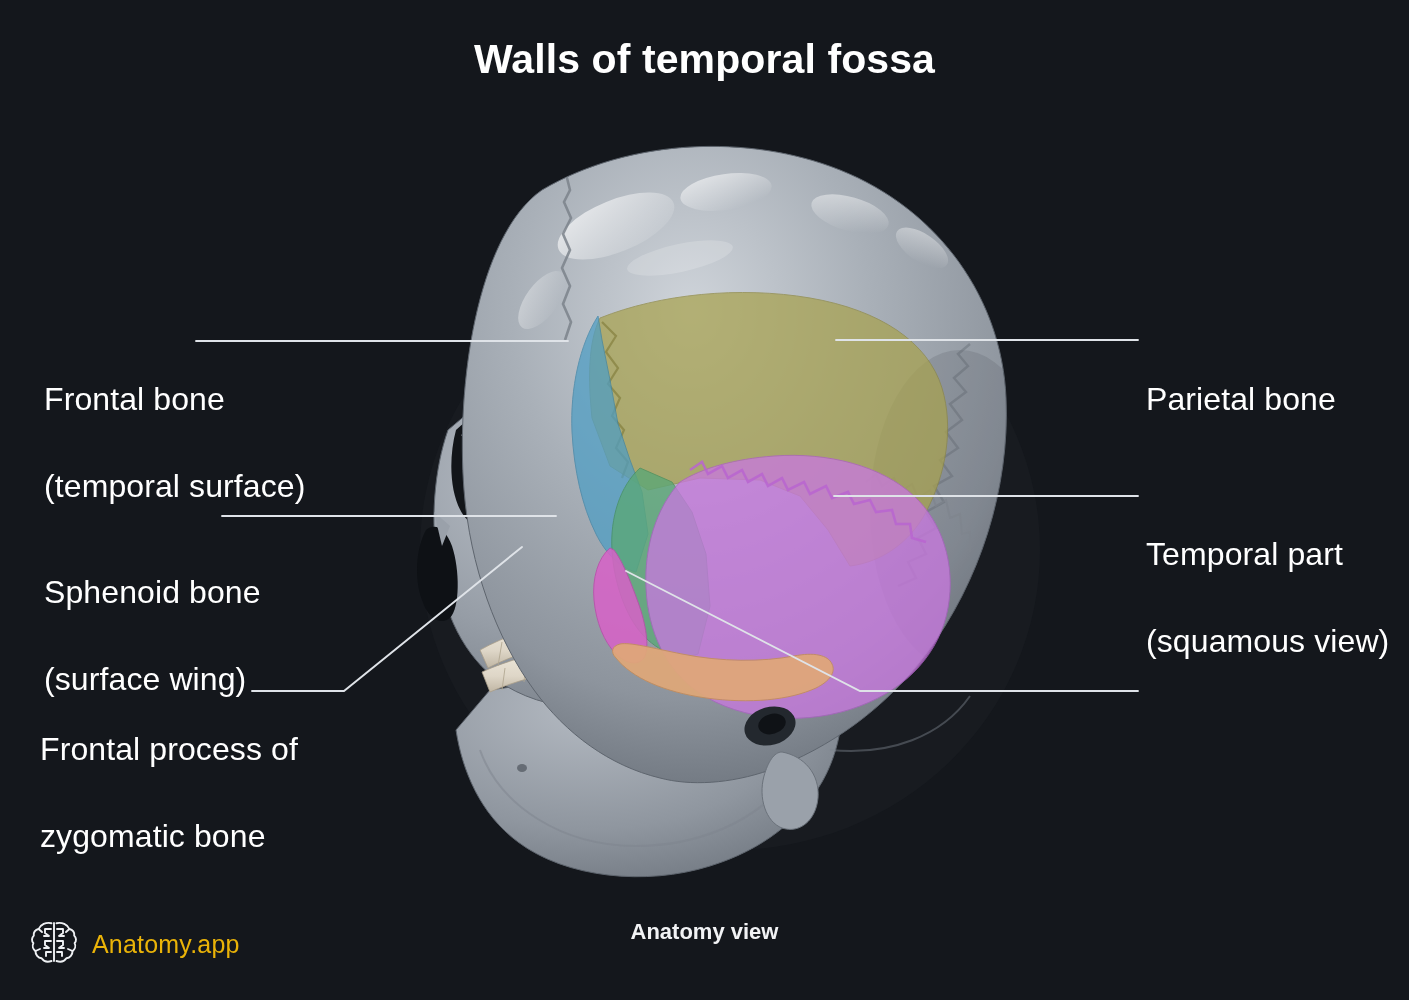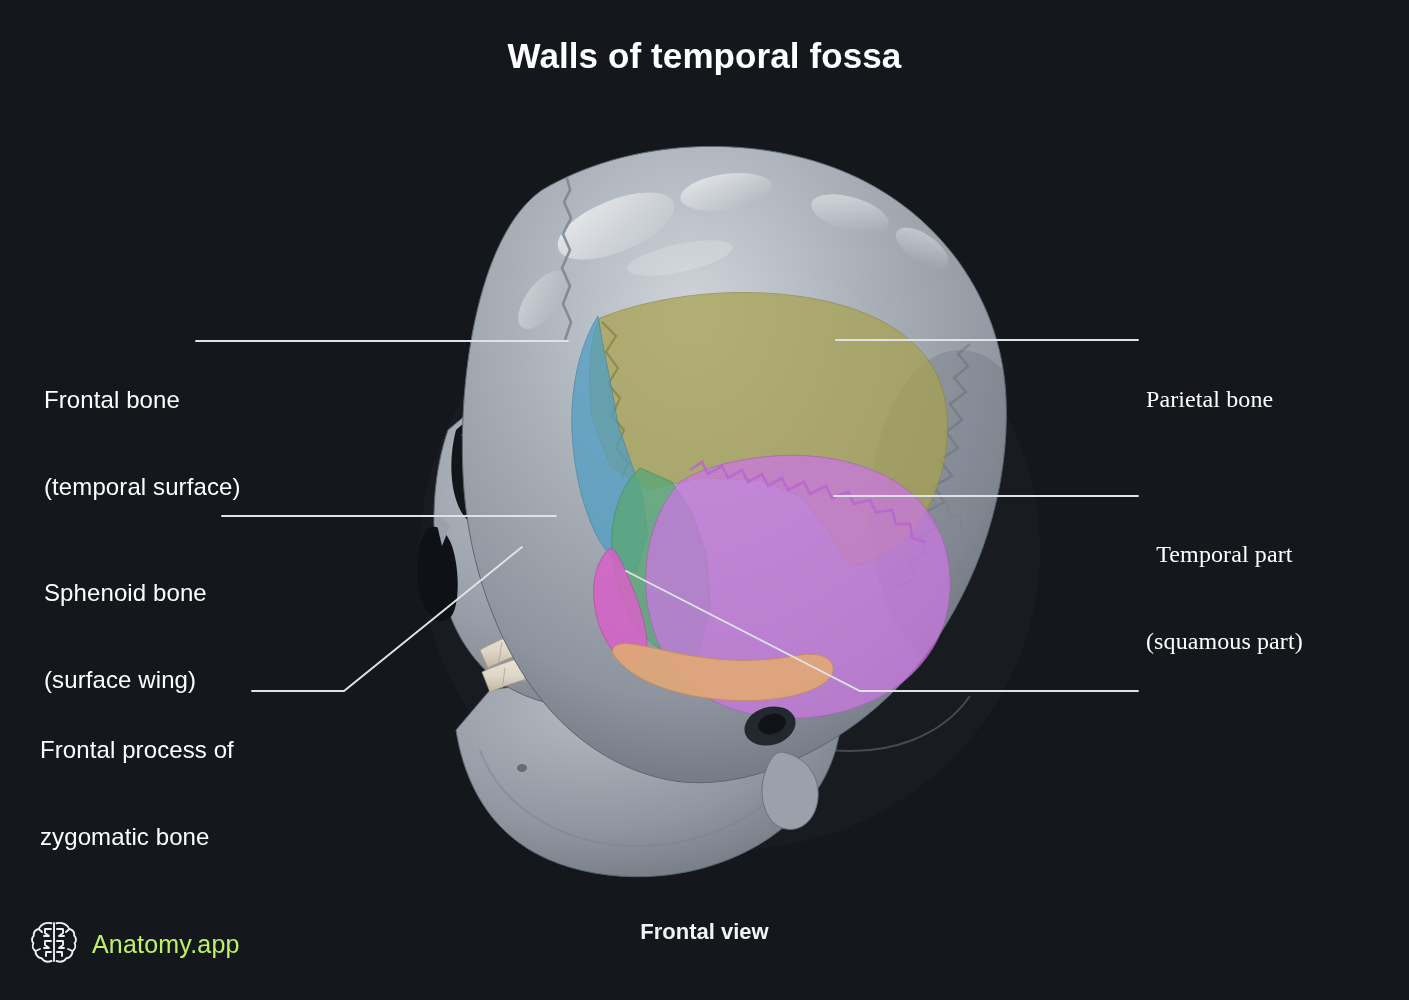--- a/index.html
+++ b/index.html
@@ -18,50 +18,49 @@
     color: #ffffff;
   }
 
   
   #page-title {
     position: absolute;
     top: 36px;
     left: 0;
     width: 1409px;
     text-align: center;
-    font-size: 35px;
+    font-size: 41px;
     font-weight: bold;
     letter-spacing: 0.1px;
     color: #ffffff;
   }
 
   
   #view-caption {
     position: absolute;
     top: 919px;
     left: 0;
     width: 1409px;
     text-align: center;
     font-size: 22px;
     font-weight: bold;
     color: #f2f3f5;
   }
 
   
   .label {
     position: absolute;
-    font-size: 24px;
+    font-size: 32px;
     line-height: 29px;
     color: #ffffff;
     white-space: pre;
     letter-spacing: 0.1px;
   }
   .label.right {
-    text-align: center;
-    font-family: Liberation Serif, serif;
+    text-align: left;
   }
 
   
   #leaders {
     position: absolute;
     left: 0;
     top: 0;
     width: 1409px;
     height: 1000px;
     pointer-events: none;
@@ -85,21 +84,21 @@
   #footer-logo {
     position: absolute;
     left: 30px;
     top: 918px;
     display: flex;
     align-items: center;
     gap: 14px;
   }
   #footer-logo .logo-text {
     font-size: 25px;
-    color: #bef264;
+    color: #eab308;
     letter-spacing: 0.2px;
   }
 
   
   #skull-figure {
     position: absolute;
     left: 330px;
     top: 130px;
     width: 760px;
     height: 760px;
@@ -311,25 +310,25 @@
     <div>Frontal process of</div>
     <div>zygomatic bone</div>
   </div>
 
   <div class="label right" style="left:1146px; top:327px;">
     <div>Parietal bone</div>
   </div>
 
   <div class="label right" style="left:1146px; top:482px;">
     <div>Temporal part</div>
-    <div>(squamous part)</div>
-  </div>
-
-
-  <div id="view-caption">Frontal view</div>
+    <div>(squamous view)</div>
+  </div>
+
+
+  <div id="view-caption">Anatomy view</div>
 
   <div id="copyright">Copyrights @ 2024 Anatomy Next, Inc. All rights reserved www.anatomy.app</div>
 
   <div id="footer-logo">
     <span>
       <svg width="48" height="48" viewBox="0 0 48 48" fill="none" stroke="#eef0f3" stroke-width="1.9" stroke-linecap="round" stroke-linejoin="round">
         <line x1="24" y1="5" x2="24" y2="43"></line>
         <path d="M21.5,5.2 C16,4 10.5,6.5 8.6,11 C5.2,11.6 3.2,14.5 3.8,17.6
                  C1.6,19.6 1.4,23 3.4,25.2 C2,28 2.9,31.4 5.5,33
                  C5.3,36.6 8,39.8 11.6,40.2 C13.6,43.2 17.6,44.4 21.5,43"></path>

